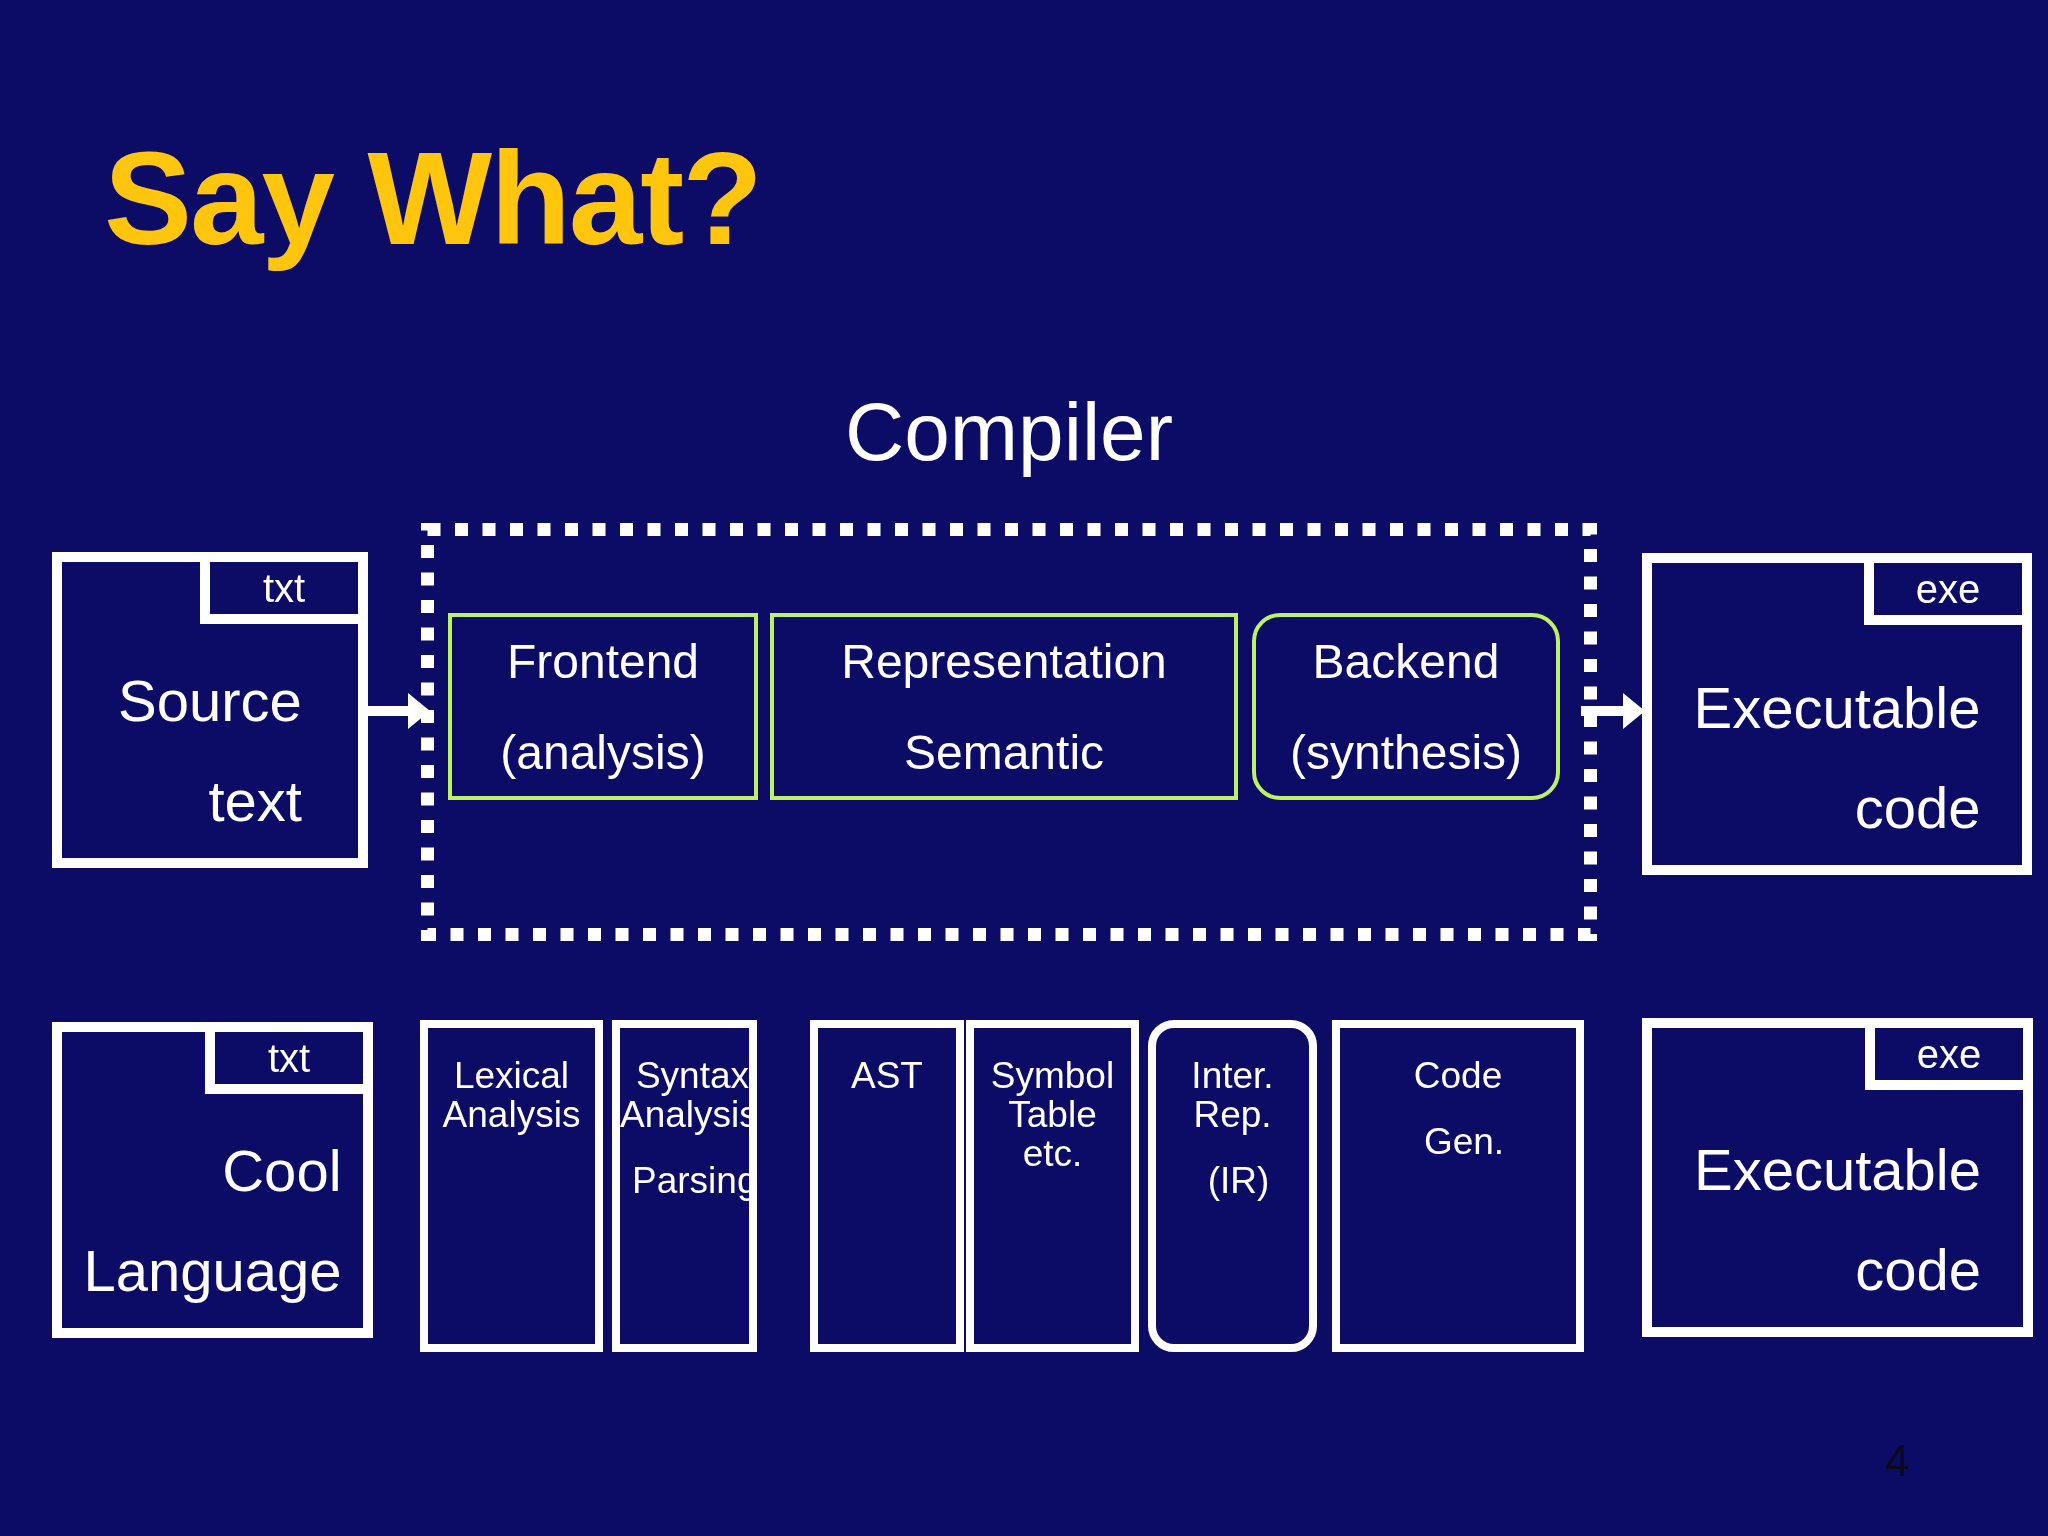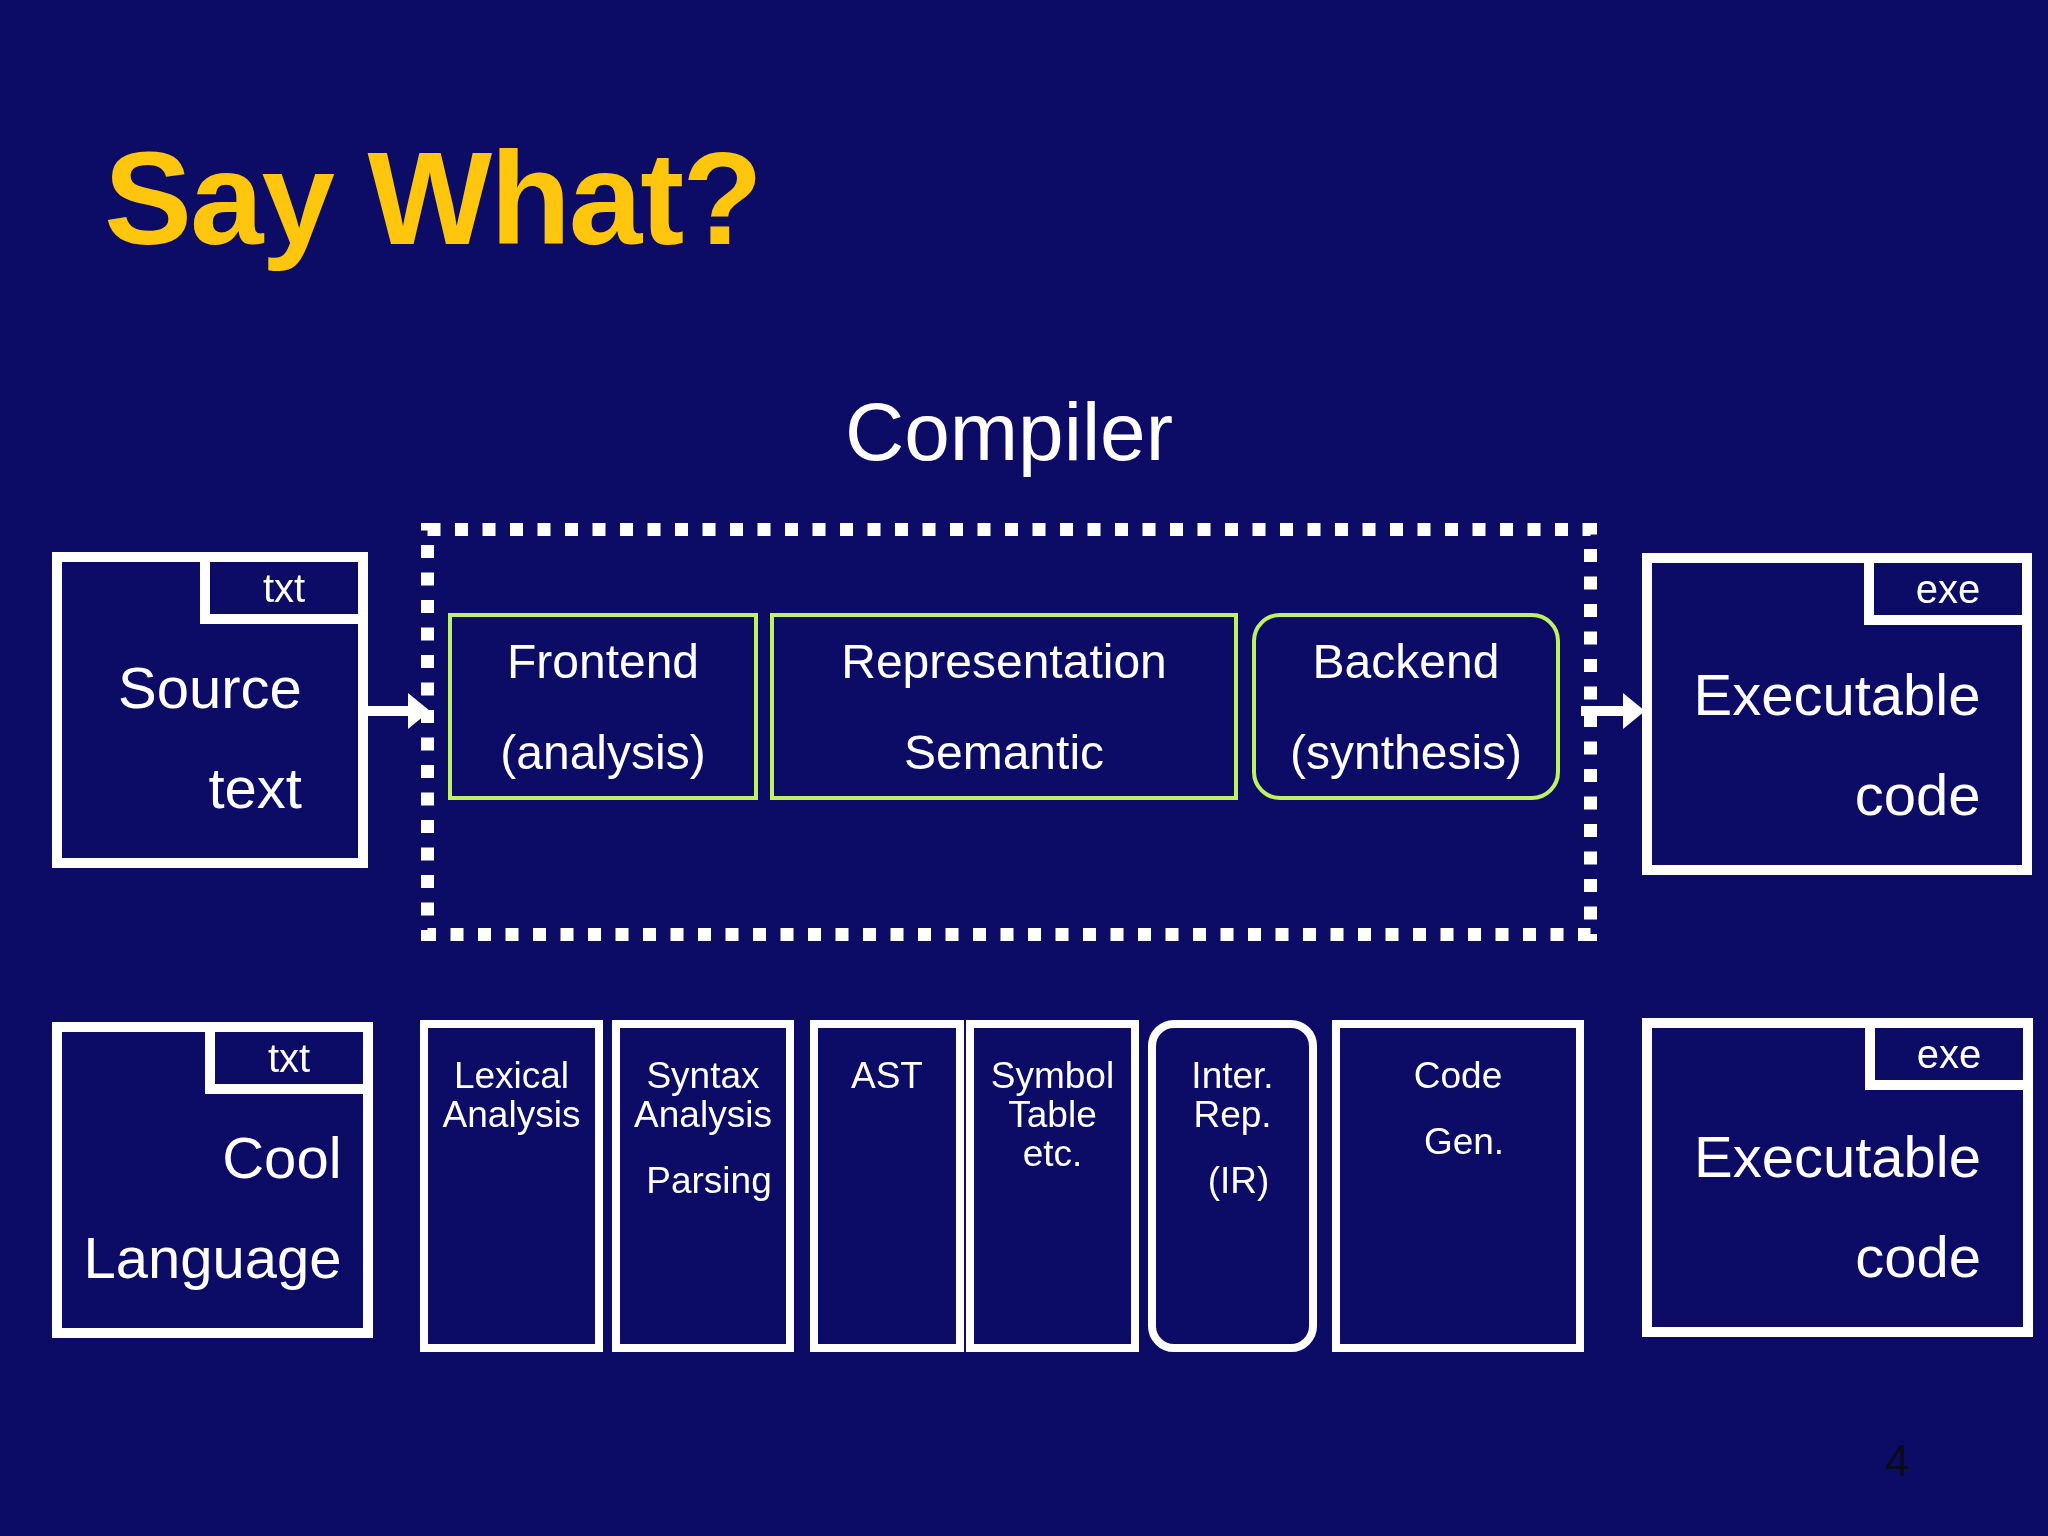--- a/index.html
+++ b/index.html
@@ -55,21 +55,21 @@
     border: 10px solid #ffffff;
     display: flex;
     flex-direction: column;
     justify-content: flex-end;
     align-items: center;
     text-align: right;
   }
   .filebox .flines {
     font-size: 58px;
     line-height: 100px;
-    padding-bottom: 20px;
+    padding-bottom: 7px;
   }
   .filebox .fline { display: block; }
 
   .src-box   { left: 52px;   top: 552px;  width: 316px; height: 316px; }
   .exec-top  { left: 1642px; top: 553px;  width: 390px; height: 322px; }
   .cool-box  { left: 52px;   top: 1022px; width: 321px; height: 316px; }
   .exec-bot  { left: 1642px; top: 1018px; width: 391px; height: 319px; }
 
   
   .tab {
@@ -108,21 +108,21 @@
     top: 1020px;
     height: 332px;
     border: 8px solid #ffffff;
     text-align: center;
     font-size: 37px;
     padding-top: 28px;
   }
   .pbox .pline { display: block; line-height: 39px; }
   .pbox .gap { margin-top: 27px; margin-left: 12px; }
   .p-lexical { left: 420px;  width: 183px; }
-  .p-syntax  { left: 612px;  width: 182px; }
+  .p-syntax  { left: 612px;  width: 145px; text-align: right; }
   .p-ast     { left: 810px;  width: 154px; }
   .p-symbol  { left: 966px;  width: 173px; }
   .p-ir      { left: 1148px; width: 169px; border-radius: 26px; }
   .p-codegen { left: 1332px; width: 252px; }
 
   
   .arrow { position: absolute; width: 64px; height: 36px; }
   .arrow .shaft {
     position: absolute;
     left: 0; top: 13px;

